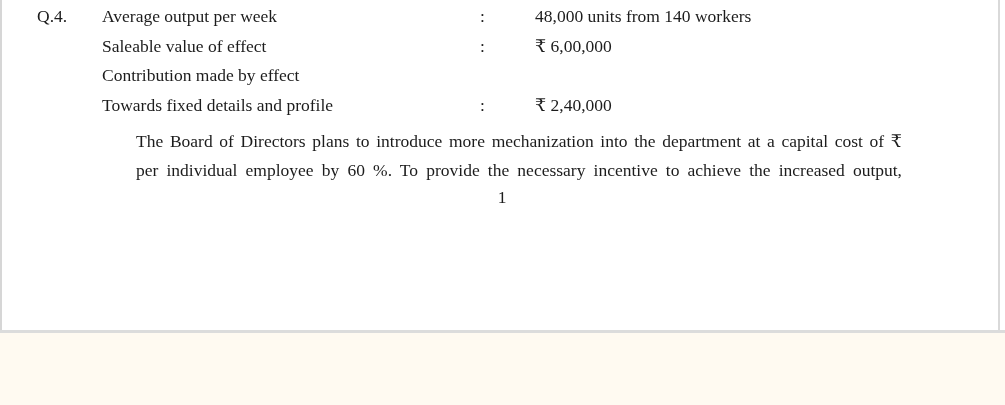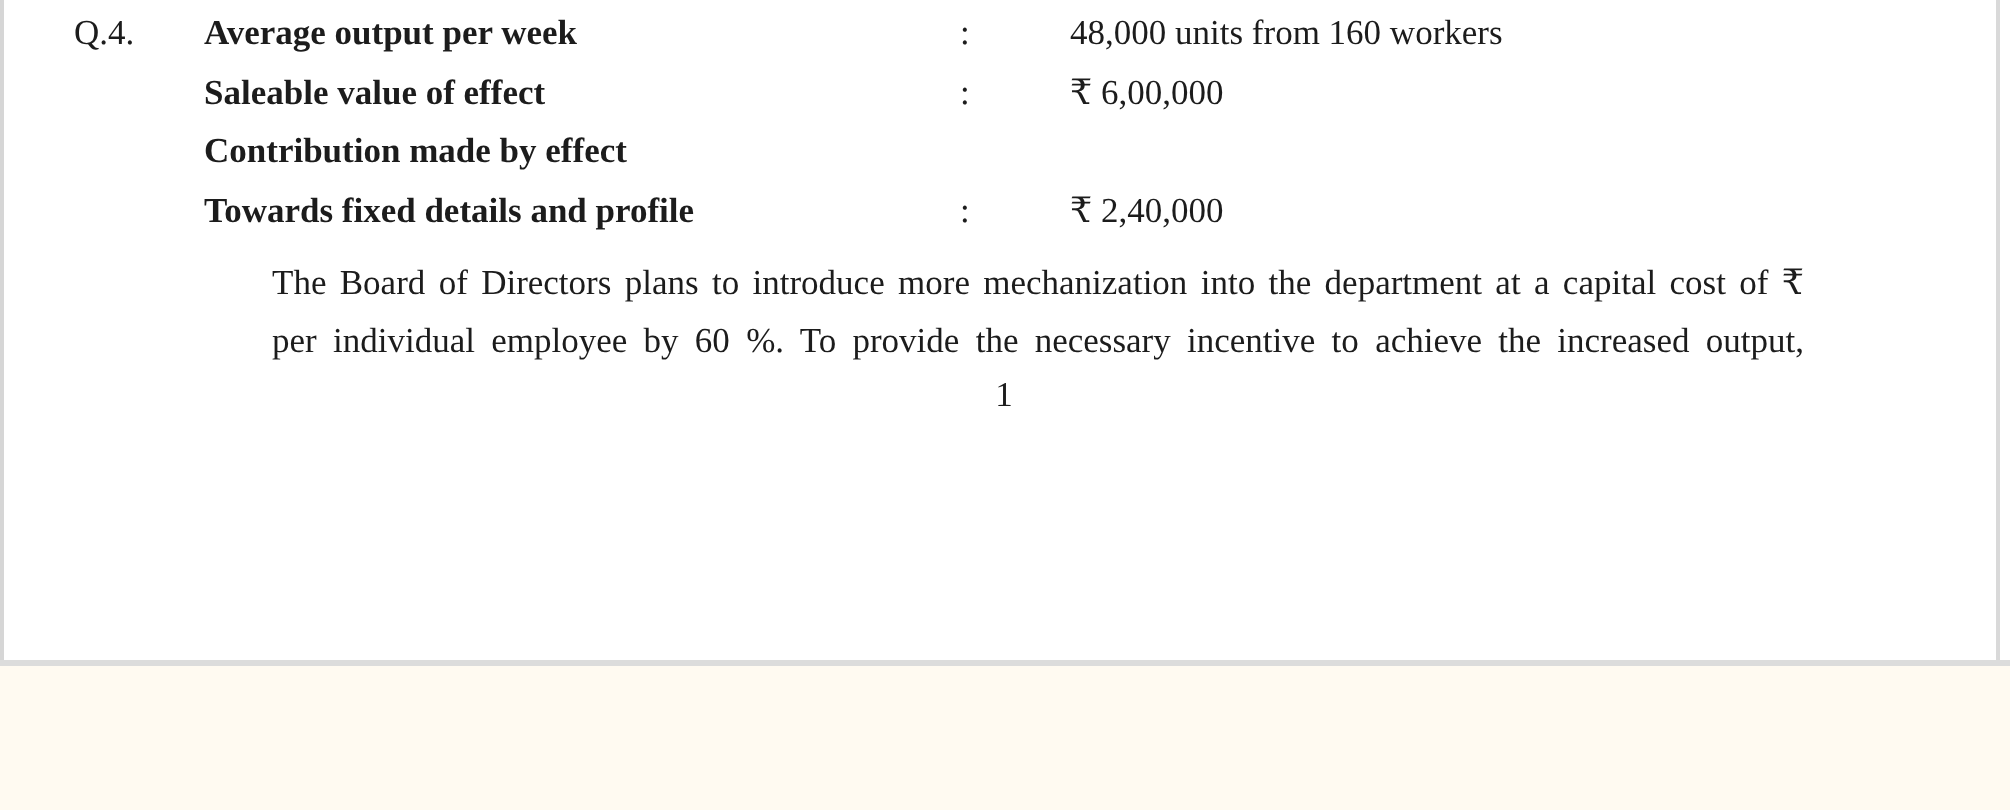--- a/index.html
+++ b/index.html
@@ -46,21 +46,21 @@
     font-size: 17.5px;
     line-height: 29.7px;
     color: #1c1c1c;
   }
   .intro-line { position: relative; white-space: nowrap; }
   .q-number {
     position: absolute;
     left: -65px; top: 0;
   }
   .detail-row { position: relative; height: 29.7px; white-space: nowrap; }
-  .detail-label { position: absolute; left: 0; top: 0; font-weight: bold; }
+  .detail-label { position: absolute; left: 0; top: 0; }
   .detail-colon { position: absolute; left: 378px; top: 0; }
   .detail-value { position: absolute; left: 433px; top: 0; }
 
   .paragraph { margin-top: 6px; }
   .para-line {
     text-align: justify;
     text-align-last: justify;
     white-space: normal;
     margin-left: 34px;
   }
@@ -77,21 +77,21 @@
   <div class="page-top">
     <div class="content">
 
       <div class="intro-line">
         <span class="q-number">Q.4.</span>
       </div>
 
       <div class="detail-row">
         <span class="detail-label">Average output per week</span>
         <span class="detail-colon">:</span>
-        <span class="detail-value">48,000 units from 160 workers</span>
+        <span class="detail-value">48,000 units from 140 workers</span>
       </div>
 
       <div class="detail-row">
         <span class="detail-label">Saleable value of effect</span>
         <span class="detail-colon">:</span>
         <span class="detail-value">₹ 6,00,000</span>
       </div>
 
       <div class="detail-row">
         <span class="detail-label">Contribution made by effect</span>

